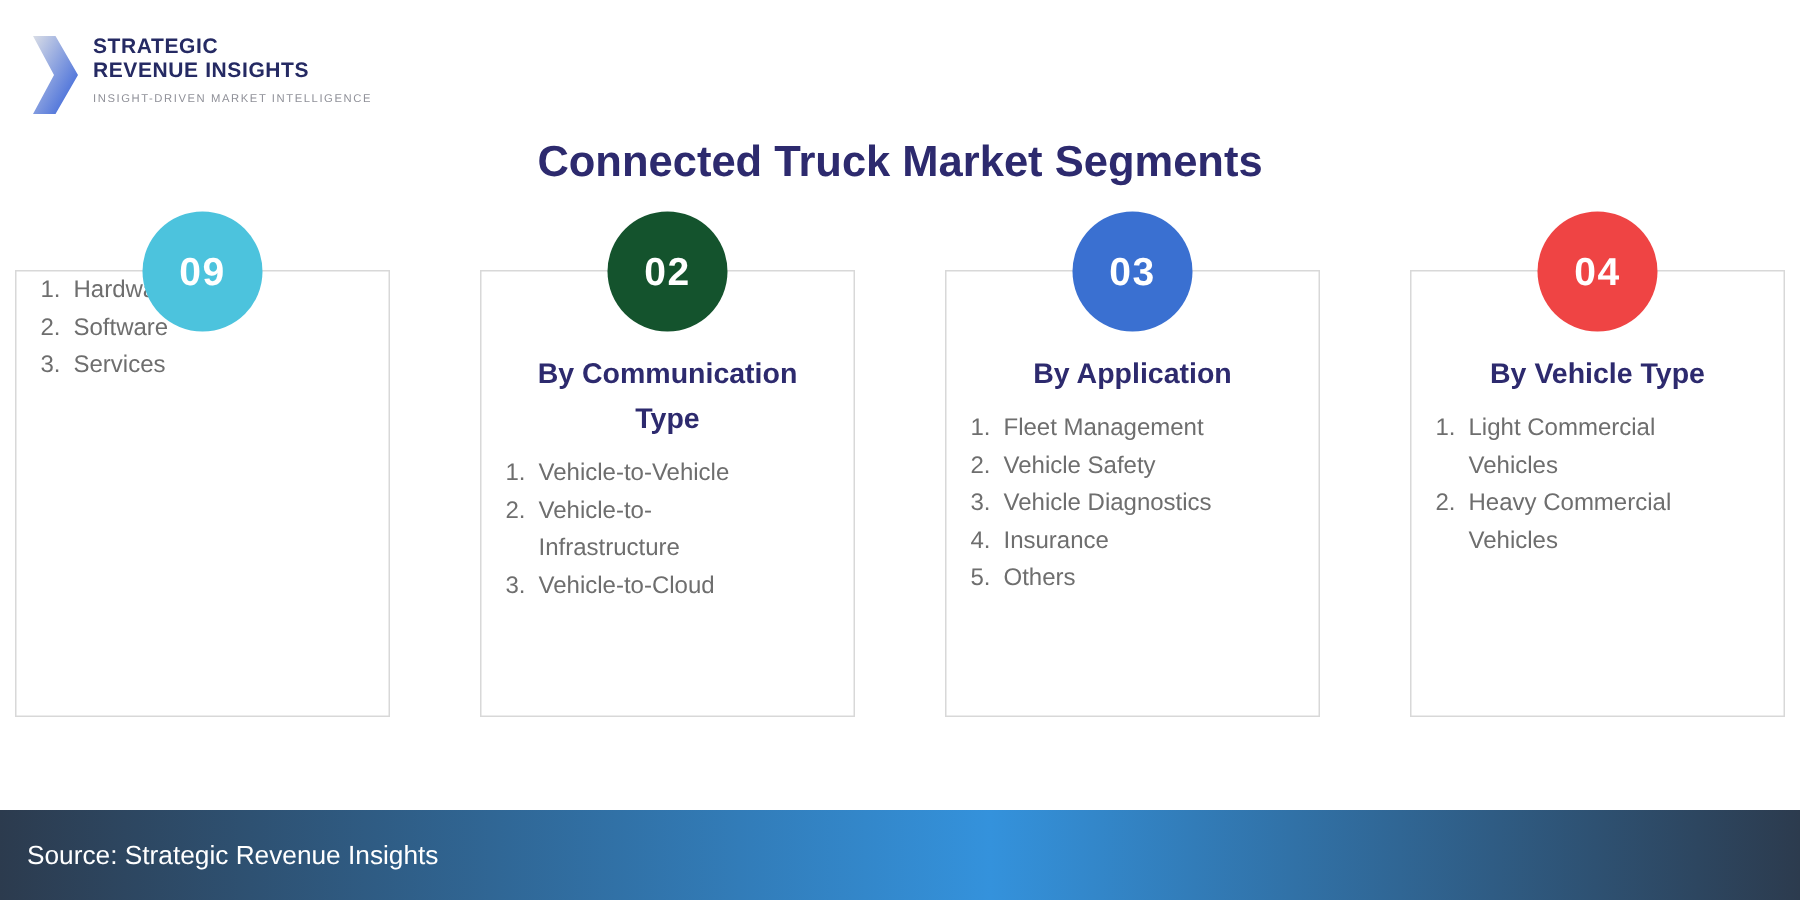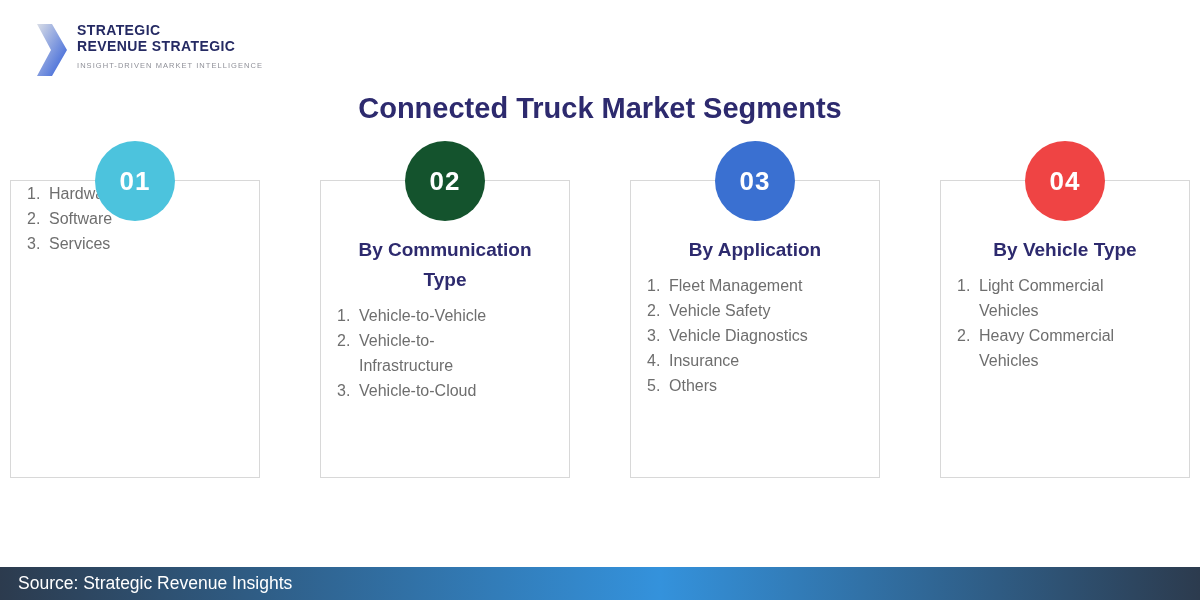--- a/index.html
+++ b/index.html
@@ -2,21 +2,21 @@
 <html><head>
 <meta charset="utf-8">
 <style>
   html,body { margin:0; padding:0; }
   body {
     width:1200px; height:600px; position:relative; overflow:hidden;
     background:#ffffff; font-family:"Liberation Sans", sans-serif;
   }
 
   
-  .logo { position:absolute; top:22px; left:36px; display:flex; align-items:flex-start; }
+  .logo { position:absolute; top:22px; left:21px; display:flex; align-items:flex-start; }
   .logo-chevron { width:32px; height:52px; margin-top:2px; }
   .logo-text { margin-left:9px; }
   .logo-line { font-weight:bold; color:#252a63; font-size:14px; line-height:16px; letter-spacing:0.4px; }
   .logo-tagline { margin-top:7px; font-size:7.5px; color:#8f9098; letter-spacing:1.05px; }
 
   
   .main-title {
     position:absolute; top:92px; left:0; width:100%; margin:0;
     text-align:center; font-size:29px; font-weight:bold; color:#2d2a6e;
   }
@@ -43,21 +43,21 @@
     margin:0 0 0 16px; padding:0;
     color:#6e6e6e; font-size:16px; line-height:25px;
   }
   .card ol li { position:relative; padding-left:22px; counter-increment:item; }
   .card ol li::before { content:counter(item) "."; position:absolute; left:0; }
   
   .card:nth-child(2) ol, .card:nth-child(4) ol { max-width:170px; }
 
   
   .footer {
-    position:absolute; bottom:0; left:0; width:100%; height:33px;
+    position:absolute; bottom:0; left:0; width:100%; height:60px;
     box-sizing:border-box; padding:0 18px;
     display:flex; justify-content:space-between; align-items:center;
     background:linear-gradient(90deg, #2c3b4e 0%, #3492dc 55%, #2c3b4e 100%);
     color:#ffffff; font-size:17.5px;
   }
 </style>
 </head>
 <body>
 
 <div class="logo">
@@ -65,31 +65,31 @@
     <defs>
       <linearGradient id="chevGrad" x1="0" y1="0" x2="1" y2="1">
         <stop offset="0" stop-color="#d9dde6"></stop>
         <stop offset="1" stop-color="#2b59d8"></stop>
       </linearGradient>
     </defs>
     <polygon points="0,0 15,0 30,26 15,52 0,52 14,26" fill="url(#chevGrad)"></polygon>
   </svg>
   <div class="logo-text">
     <div class="logo-line">STRATEGIC</div>
-    <div class="logo-line">REVENUE STRATEGIC</div>
+    <div class="logo-line">REVENUE INSIGHTS</div>
     <div class="logo-tagline">INSIGHT-DRIVEN MARKET INTELLIGENCE</div>
   </div>
 </div>
 
 <h1 class="main-title">Connected Truck Market Segments</h1>
 
 <div class="cards">
 
   <div class="card">
-    <div class="num-circle" style="background: rgb(76, 195, 221);">01</div>
+    <div class="num-circle" style="background: rgb(76, 195, 221);">09</div>
     <ol>
       <li>Hardware</li>
       <li>Software</li>
       <li>Services</li>
     </ol>
   </div>
 
   <div class="card">
     <div class="num-circle" style="background: #14532d;">02</div>
     <h3>By Communication Type</h3>

